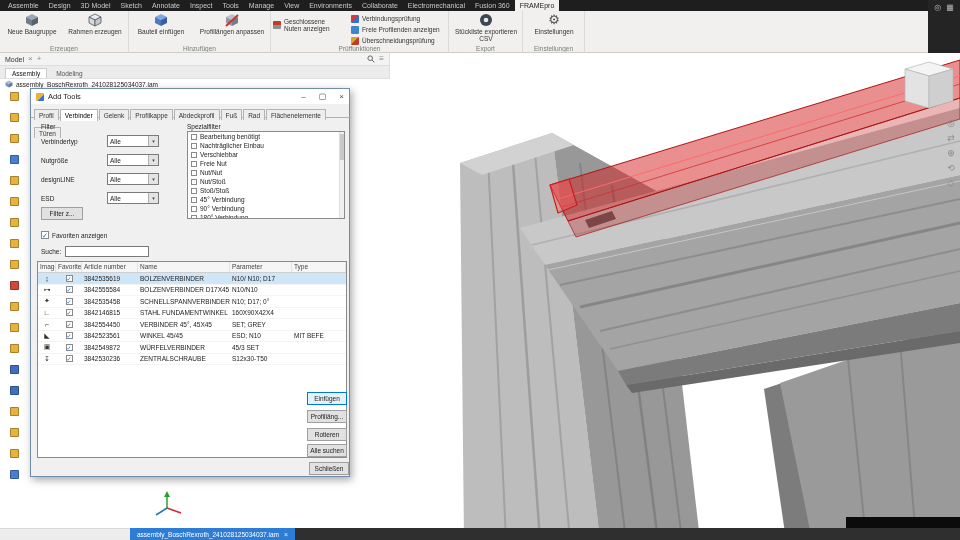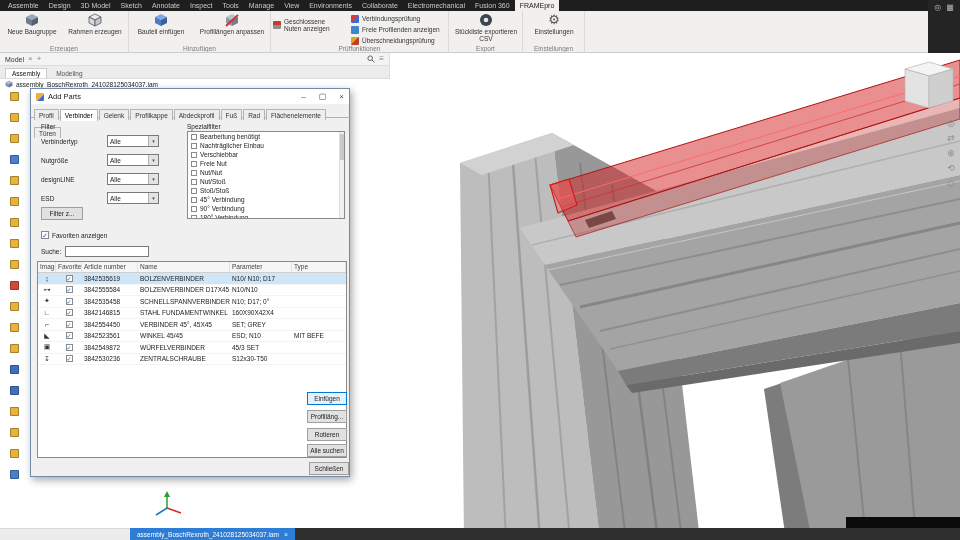--- a/index.html
+++ b/index.html
@@ -308,21 +308,21 @@
       <div class="ticon" style="top: 294px; background: rgb(63, 111, 190);"></div>
       <div class="ticon" style="top: 315px; background: rgb(231, 179, 60);"></div>
       <div class="ticon" style="top: 336px; background: rgb(231, 179, 60);"></div>
       <div class="ticon" style="top: 357px; background: rgb(231, 179, 60);"></div>
       <div class="ticon" style="top: 378px; background: rgb(74, 127, 208);"></div>
     </div>
 
   <div id="dialog">
     <div class="dtitle">
       <span class="dicon"></span>
-      <span class="ttext">Add Parts</span>
+      <span class="ttext">Add Tools</span>
       <span class="wbtn">–</span>
       <span class="wbtn">▢</span>
       <span class="wbtn">×</span>
     </div>
     <div id="dlg-tabs"><span class="dtab">Profil</span><span class="dtab active">Verbinder</span><span class="dtab">Gelenk</span><span class="dtab">Profilkappe</span><span class="dtab">Abdeckprofil</span><span class="dtab">Fuß</span><span class="dtab">Rad</span><span class="dtab">Flächenelemente</span><span class="dtab">Türen</span></div>
 
     <div class="dlabel" style="left:10px;top:34px">Filter</div>
     <div id="dlg-filter-rows">
         <div class="frow">
           <span class="flabel">Verbindertyp</span>

